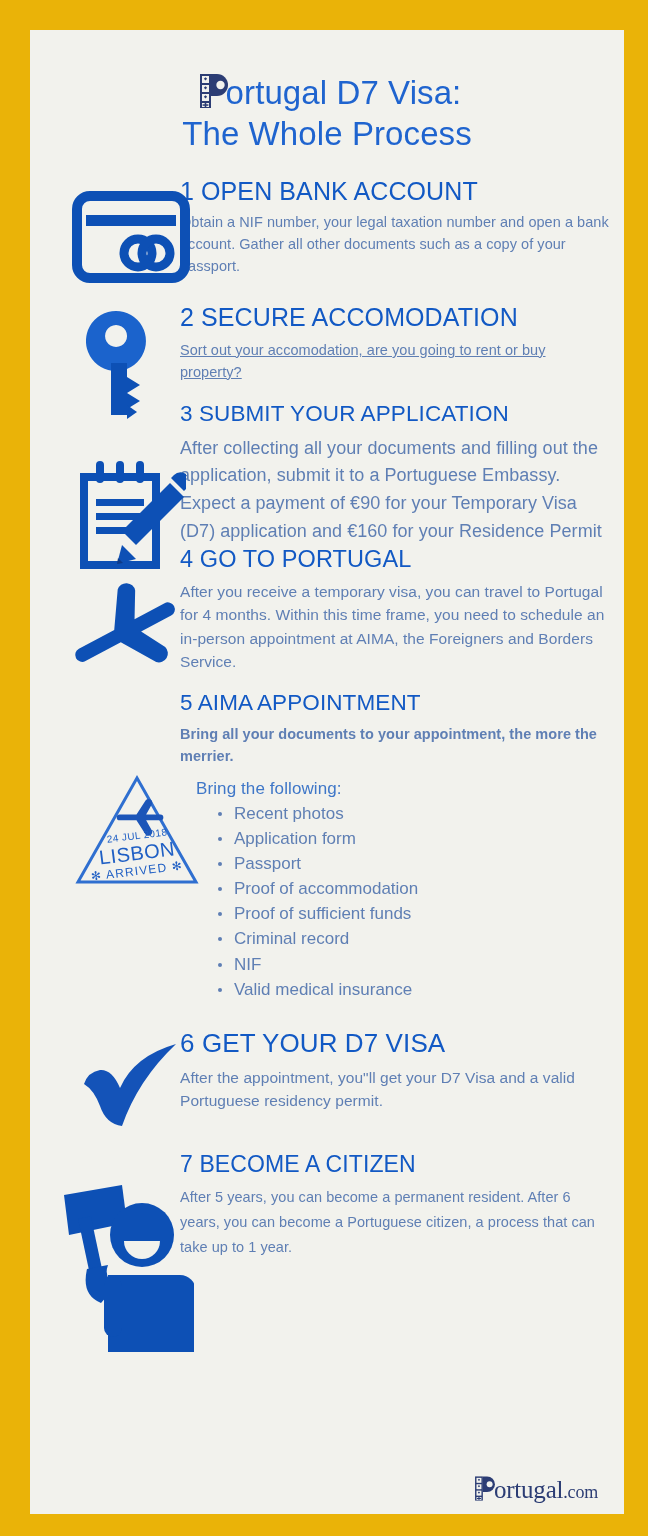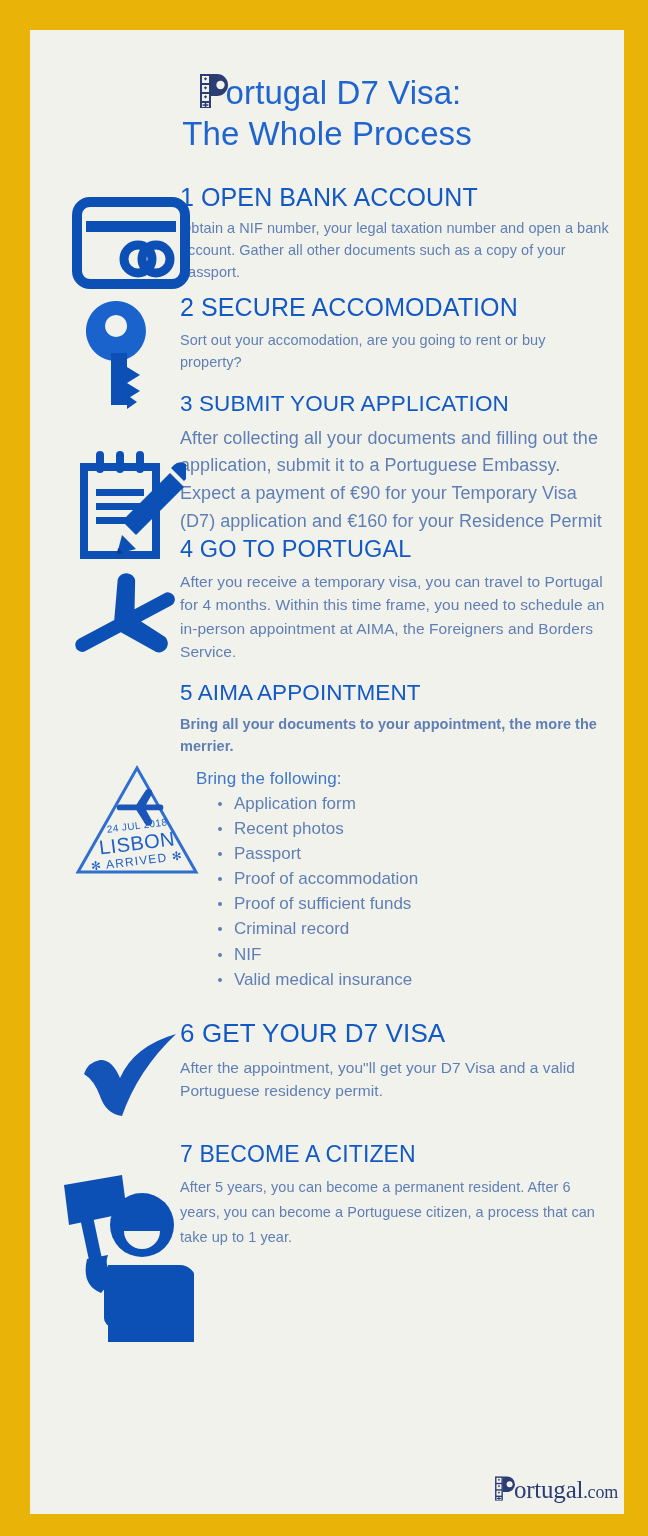--- a/index.html
+++ b/index.html
@@ -54,28 +54,28 @@
     color:#5f7fb4;
     line-height:1.52;
     letter-spacing:.05px;
   }
   .icon{
     position:absolute;
     left:0; top:0;
   }
 
   
-  #step1 { margin-top:20px; }
+  #step1 { margin-top:14px; }
   #step1 h2{ font-size:25px; }
   #step1 p { font-size:14.5px; margin-top:5px; }
   #step1 .icon{ left:42px; top:14px; }
 
-  #step2 { margin-top:10px; }
+  #step2 { margin-top:26px; }
   #step2 h2{ font-size:25px; }
-  #step2 p { font-size:14.5px; margin-top:6px; }
+  #step2 p { font-size:14.5px; margin-top:6px;text-decoration:underline; }
   #step2 .icon{ left:56px; top:8px; }
 
   #step3 { margin-top:18px; }
   #step3 h2{ font-size:22.5px; }
   #step3 p { font-size:18px; margin-top:7px; line-height:1.55; }
   #step3 .icon{ left:48px; top:58px; }
 
   #step4 { }
   #step4 h2{ font-size:23.5px; }
   #step4 p { font-size:15.5px; margin-top:6px; }
@@ -118,21 +118,21 @@
   #step6 .icon{ left:48px; top:10px; }
 
   #step7 { margin-top:38px; }
   #step7 h2{ font-size:23px; }
   #step7 p { font-size:14.5px; margin-top:7px; line-height:1.72; }
   #step7 .icon{ left:34px; top:26px; }
 
   
   .footer-logo{
     position:absolute;
-    right:6px; bottom:10px;
+    right:26px; bottom:10px;
     color:#2c3d74;
     font-family:"Liberation Serif", serif;
     font-size:25px;
     letter-spacing:-.2px;
     white-space:nowrap;
   }
   .footer-logo .dotcom{ font-size:18px; }
   .orn-p-small{
     display:inline-block;
     vertical-align:-4px;
@@ -281,22 +281,22 @@
         <div class="st-txt st-date">24 JUL 2018</div>
         <div class="st-txt st-city">LISBON</div>
         <div class="st-txt st-arr">✻ ARRIVED ✻</div>
       </div>
     </span>
     <div class="step-body">
       <h2 class="step-title">5 AIMA APPOINTMENT</h2>
       <p class="step-text">Bring all your documents to your appointment, the more the merrier.</p>
       <div class="bring-label">Bring the following:</div>
       <ul class="bring-list">
+        <li>Recent photos</li>
         <li>Application form</li>
-        <li>Recent photos</li>
         <li>Passport</li>
         <li>Proof of accommodation</li>
         <li>Proof of sufficient funds</li>
         <li>Criminal record</li>
         <li>NIF</li>
         <li>Valid medical insurance</li>
       </ul>
     </div>
   </section>
 

